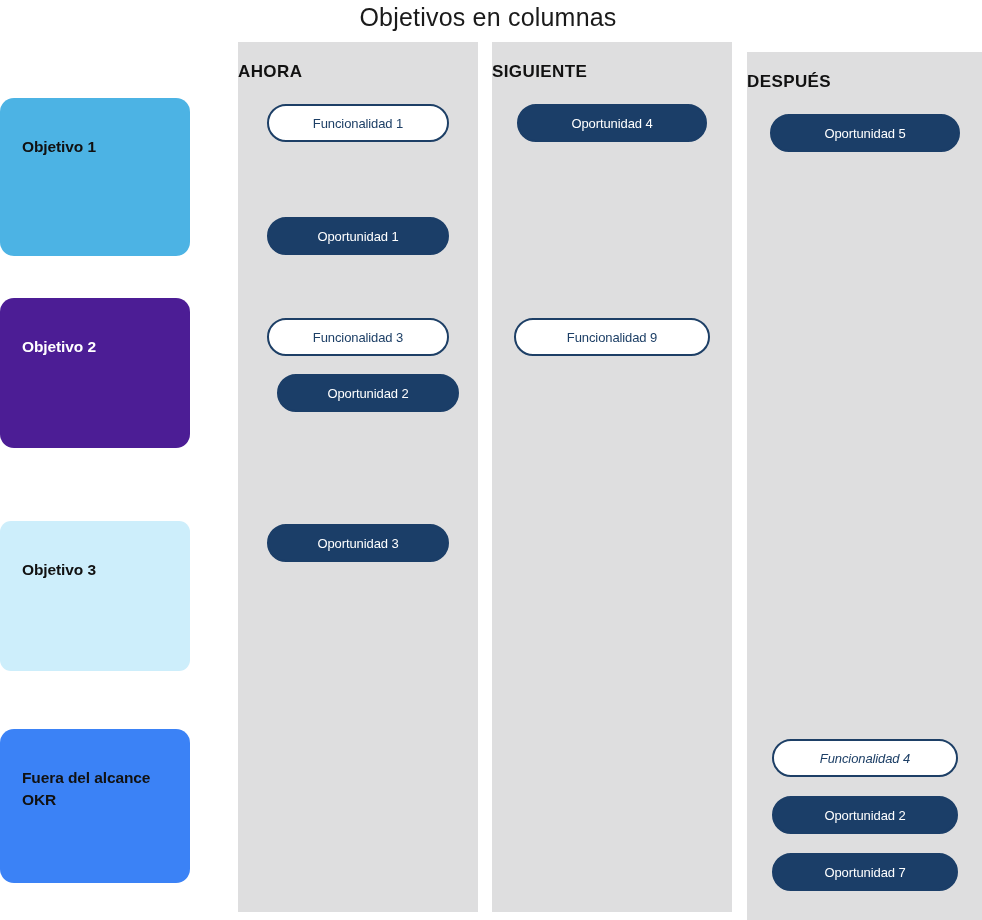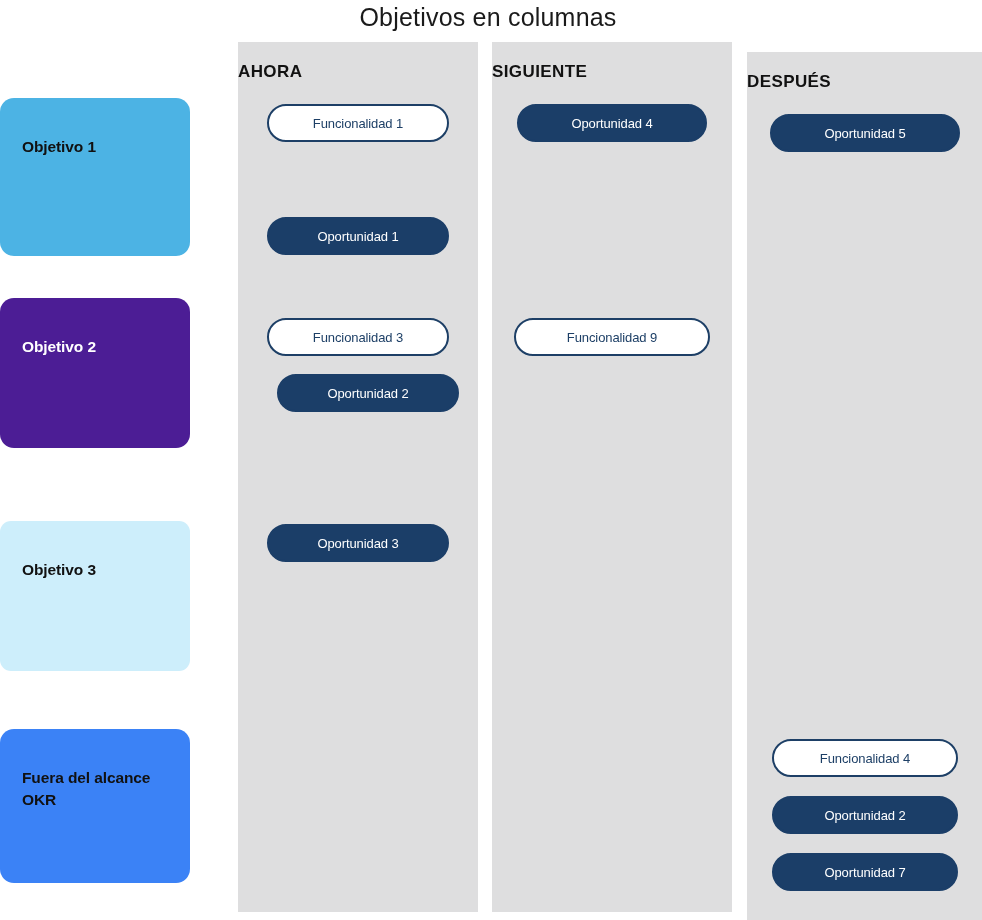--- a/index.html
+++ b/index.html
@@ -136,18 +136,18 @@
       <div class="column-header">SIGUIENTE</div>
       <div class="column-body">
         <div class="pill opportunity" style="width: 190px; left: 25px; top: 62px;">Oportunidad 4</div>
         <div class="pill feature" style="width: 196px; left: 22px; top: 276px;">Funcionalidad 9</div>
       </div>
     </div>
     <div class="timeline-column" style="left: 747px; width: 235px; background: rgb(222, 222, 223); margin-top: 10px;">
       <div class="column-header">DESPUÉS</div>
       <div class="column-body">
         <div class="pill opportunity" style="width: 190px; left: 23px; top: 62px; text-align: right;">Oportunidad 5</div>
-        <div class="pill feature" style="width: 186px; left: 25px; top: 687px;">Funcionalidad 4</div>
+        <div class="pill feature" style="width: 186px; left: 25px; top: 687px; font-style: italic;">Funcionalidad 4</div>
         <div class="pill opportunity" style="width: 186px; left: 25px; top: 744px;">Oportunidad 2</div>
         <div class="pill opportunity" style="width: 186px; left: 25px; top: 801px;">Oportunidad 7</div>
       </div>
     </div>
   </div>
 
 </body></html>

